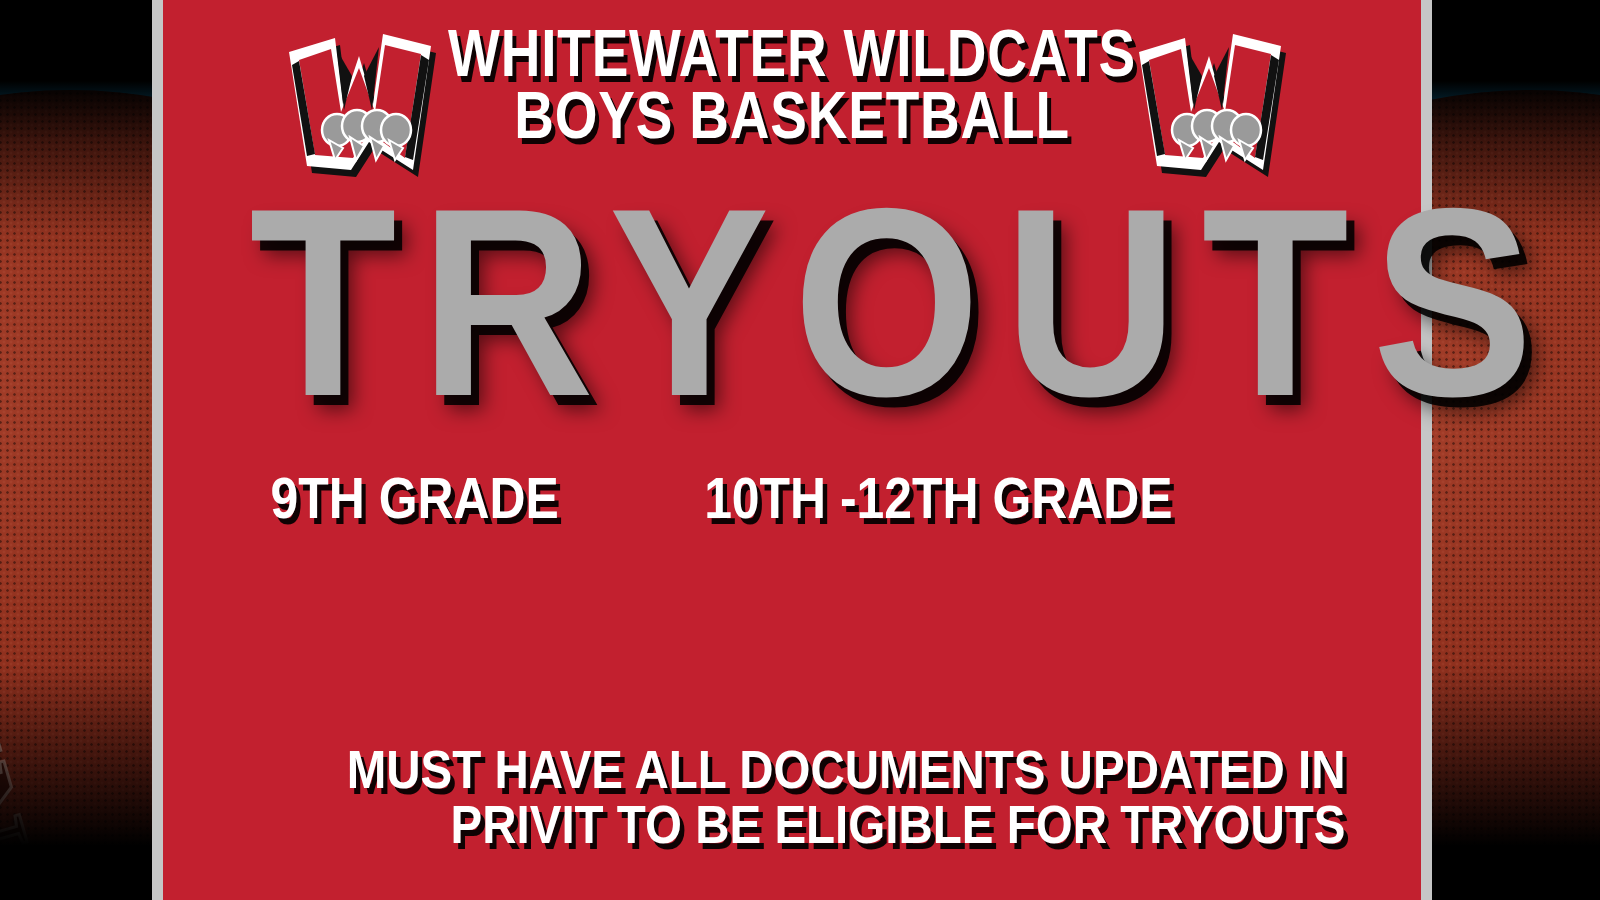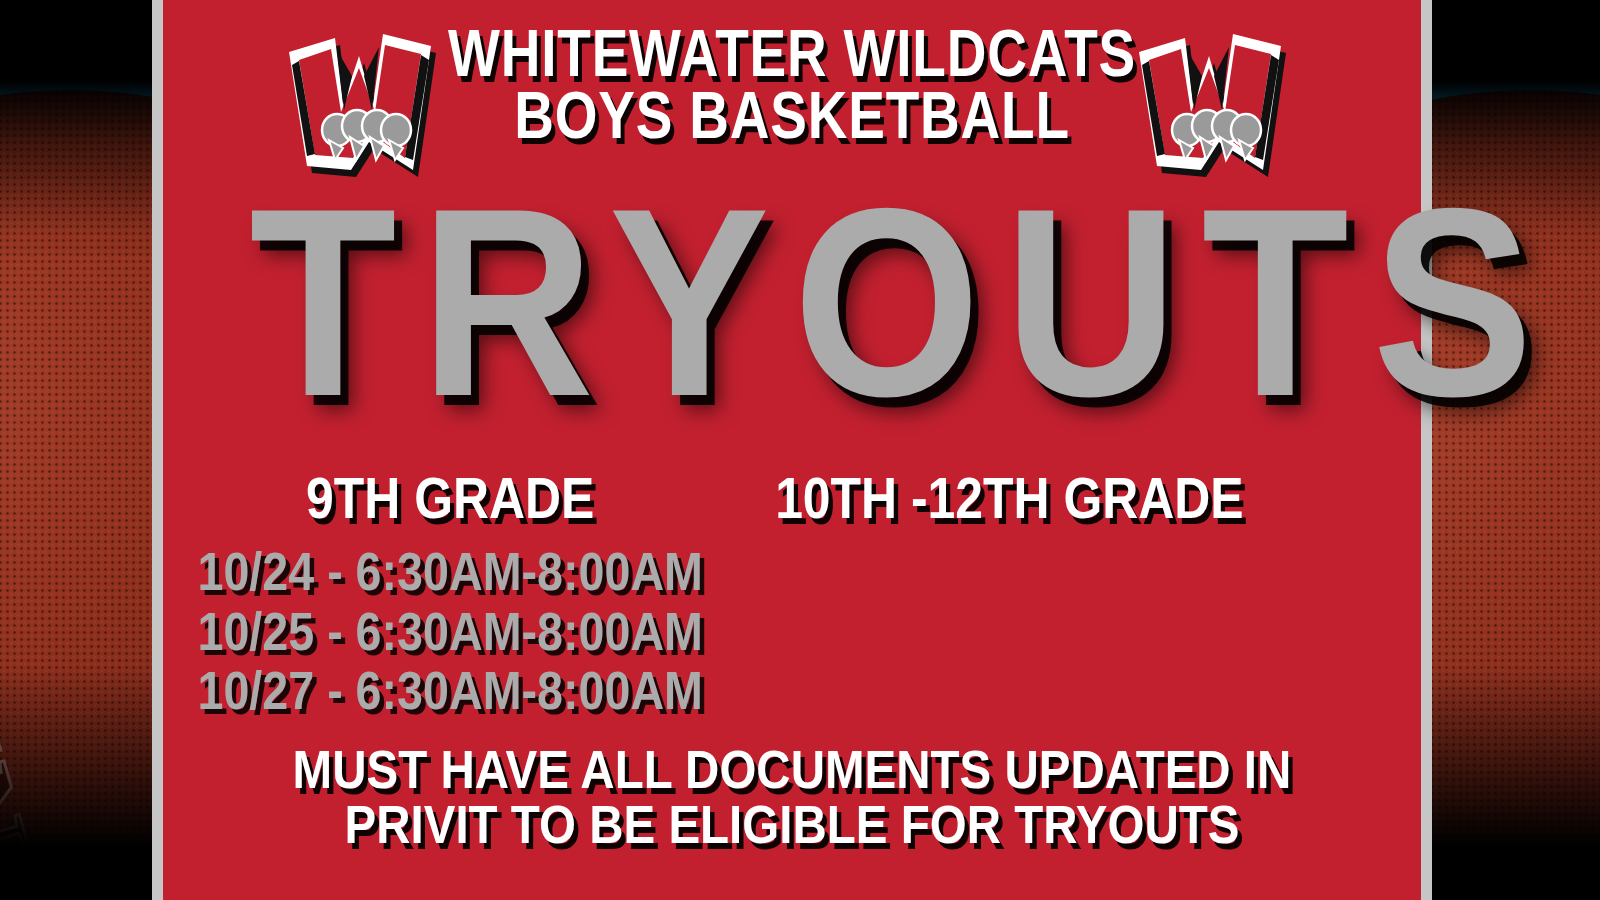--- a/index.html
+++ b/index.html
@@ -237,21 +237,21 @@
     white-space: nowrap;
     text-shadow: 5px 5px 0 rgba(0,0,0,.85);
   }
 
   
   .footer {
     position: absolute;
     left: 0;
     top: 742px;
     width: 1258px;
-    text-align: center;
+    text-align: right;
     color: #ffffff;
     line-height: 1.02;
     text-shadow: 5px 6px 0 rgba(0,0,0,.92);
   }
   .footer-line {
     font-size: 54px;
     letter-spacing: 0px;
     transform: scaleX(.88);
     white-space: nowrap;
   }
@@ -348,25 +348,20 @@
         </svg>
       </div>
     </div>
 
     <div class="tryouts">TRYOUTS</div>
 
     <div class="columns">
 
       <div class="col">
         <div class="cond col-head">9TH GRADE</div>
-        <div class="col-rows">
-          <div class="cond sched-row">10/24 - 6:30AM-8:00AM</div>
-          <div class="cond sched-row">10/25 - 6:30AM-8:00AM</div>
-          <div class="cond sched-row">10/27 - 6:30AM-8:00AM</div>
-        </div>
       </div>
 
       <div class="col">
         <div class="cond col-head">10TH -12TH GRADE</div>
       </div>
     </div>
 
     <div class="footer">
       <div class="cond footer-line">MUST HAVE ALL DOCUMENTS UPDATED IN</div>
       <div class="cond footer-line">PRIVIT TO BE ELIGIBLE FOR TRYOUTS</div>

